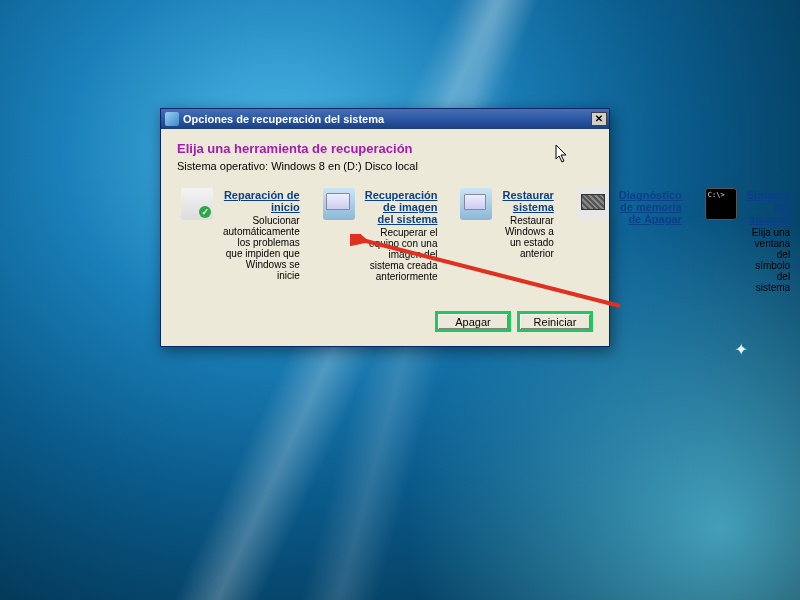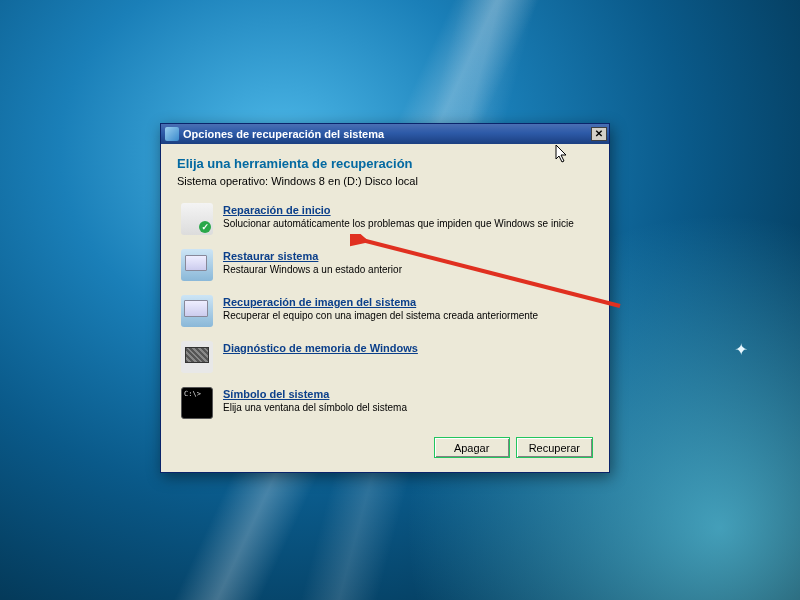--- a/index.html
+++ b/index.html
@@ -25,21 +25,20 @@
     }
     .bird { position: absolute; right: 52px; top: 340px; color: #e8f8ff; font-size: 16px; pointer-events:none;}
     .window {
       position: absolute;
       left: 160px;
       top: 108px;
       width: 450px;
       background: #ece9d8;
       border: 1px solid #0a246a;
       box-shadow: 2px 4px 14px rgba(0,0,0,0.45);
-      margin-top: 15px;
     }
     .titlebar {
       height: 20px;
       background: linear-gradient(to bottom, #4a6fb3 0%, #2d5aa8 45%, #1b3f80 100%);
       display: flex;
       align-items: center;
       padding: 0 2px 0 4px;
       color: #fff;
     }
     .titlebar-icon {
@@ -59,29 +58,29 @@
       line-height: 1;
       cursor: pointer;
     }
     .content {
       padding: 12px 16px 12px 16px;
       background: #ece9d8;
     }
     .heading {
       font-size: 13px;
       font-weight: bold;
-      color: #0369a1;
+      color: #a21caf;
       margin-bottom: 4px;
     }
     .subheading {
       font-size: 11px;
       color: #000;
       margin-bottom: 10px;
     }
-    .tool-list { display: flex; flex-direction: column; gap: 0; }
+    .tool-list { display: flex; flex-direction: row; gap: 19px; text-align: right; }
     .tool-item {
       display: flex;
       align-items: flex-start;
       padding: 6px 0 8px 4px;
       gap: 10px;
     }
     .tool-icon {
       width: 32px; height: 32px;
       flex-shrink: 0;
       display: flex; align-items: center; justify-content: center;
@@ -104,21 +103,21 @@
     .button-row {
       display: flex;
       justify-content: flex-end;
       gap: 6px;
       padding: 10px 0 2px 0;
     }
     .win-button {
       min-width: 76px;
       height: 21px;
       background: #ece9d8;
-      border: 1px solid #22c55e;
+      border: 3px solid #22c55e;
       box-shadow: inset 1px 1px 0 #fff, inset -1px -1px 0 #808080;
       font-size: 11px;
       font-family: inherit;
       cursor: pointer;
       padding: 0 12px;
     }
     
     .ic-repair { background: linear-gradient(#f4f4f4,#dcdcdc); position:relative; }
     .ic-repair::after{content:"";position:absolute;right:2px;bottom:2px;width:12px;height:12px;border-radius:50%;background:#2aa84a;color:#fff;font-size:9px;line-height:12px;text-align:center;}
     .ic-repair::before{content:"✓";position:absolute;right:4px;bottom:3px;color:#fff;font-size:9px;z-index:2;font-weight:bold;}
@@ -168,55 +167,55 @@
 
       <div class="tool-item">
         <div class="tool-icon ic-repair"></div>
         <div class="tool-text">
           <a class="tool-link">Reparación de inicio</a>
           <div class="tool-desc">Solucionar automáticamente los problemas que impiden que Windows se inicie</div>
         </div>
       </div>
 
       <div class="tool-item">
+        <div class="tool-icon ic-image"></div>
+        <div class="tool-text">
+          <a class="tool-link">Recuperación de imagen del sistema</a>
+          <div class="tool-desc">Recuperar el equipo con una imagen del sistema creada anteriormente</div>
+        </div>
+      </div>
+
+      <div class="tool-item">
         <div class="tool-icon ic-restore"></div>
         <div class="tool-text">
           <a class="tool-link">Restaurar sistema</a>
           <div class="tool-desc">Restaurar Windows a un estado anterior</div>
         </div>
       </div>
 
       <div class="tool-item">
-        <div class="tool-icon ic-image"></div>
-        <div class="tool-text">
-          <a class="tool-link">Recuperación de imagen del sistema</a>
-          <div class="tool-desc">Recuperar el equipo con una imagen del sistema creada anteriormente</div>
-        </div>
-      </div>
-
-      <div class="tool-item">
         <div class="tool-icon ic-memory"></div>
         <div class="tool-text">
-          <a class="tool-link">Diagnóstico de memoria de Windows</a>
+          <a class="tool-link">Diagnóstico de memoria de Apagar</a>
         </div>
       </div>
 
       <div class="tool-item">
         <div class="tool-icon ic-cmd"></div>
         <div class="tool-text">
           <a class="tool-link">Símbolo del sistema</a>
           <div class="tool-desc">Elija una ventana del símbolo del sistema</div>
         </div>
       </div>
 
     </div>
 
     <div class="button-row">
       <button class="win-button">Apagar</button>
-      <button class="win-button">Recuperar</button>
+      <button class="win-button">Reiniciar</button>
     </div>
   </div>
 </div>
 
 <svg class="arrow-annot" viewBox="0 0 280 80">
   <defs>
     <marker id="ah" markerWidth="12" markerHeight="12" refX="2" refY="5" orient="auto">
       <path d="M10,0 L0,5 L10,10 L6,5 Z" fill="#e03020"></path>
     </marker>
   </defs>

